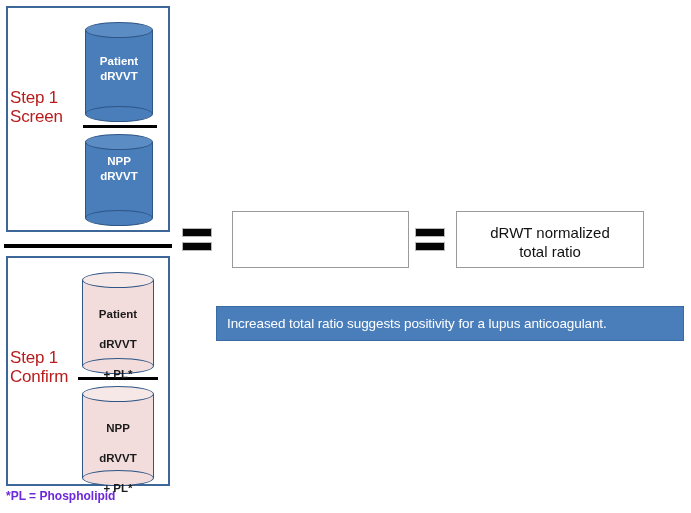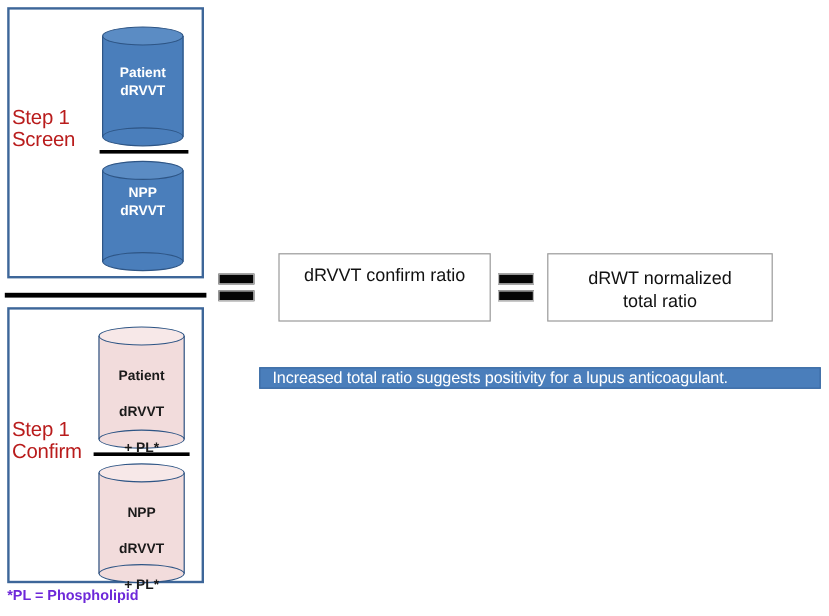--- a/index.html
+++ b/index.html
@@ -179,21 +179,21 @@
     color: #111111;
     white-space: pre-line;
   }
 
   
   #conclusion-banner {
     position: absolute;
     left: 216px;
     top: 306px;
     width: 468px;
-    height: 18px;
+    height: 35px;
     background: #4a7ebb;
     border: 1px solid #3a6aa3;
     box-sizing: border-box;
     display: flex;
     align-items: center;
     padding-left: 10px;
   }
   #conclusion-banner .banner-text {
     color: #ffffff;
     font-size: 13.5px;
@@ -269,21 +269,20 @@
   </div>
 </div>
 
 <div id="equals-1" class="equals">
   <div class="bar"></div>
   <div class="bar"></div>
 </div>
 
 <div id="ratio-box" class="formula-box">
   <div class="fraction">
-    <div class="denominator">dRVVT confirm ratio</div>
   </div>
 </div>
 
 <div id="equals-2" class="equals">
   <div class="bar"></div>
   <div class="bar"></div>
 </div>
 
 <div id="normalized-box" class="formula-box">
   <div class="box-text">dRWT normalized

